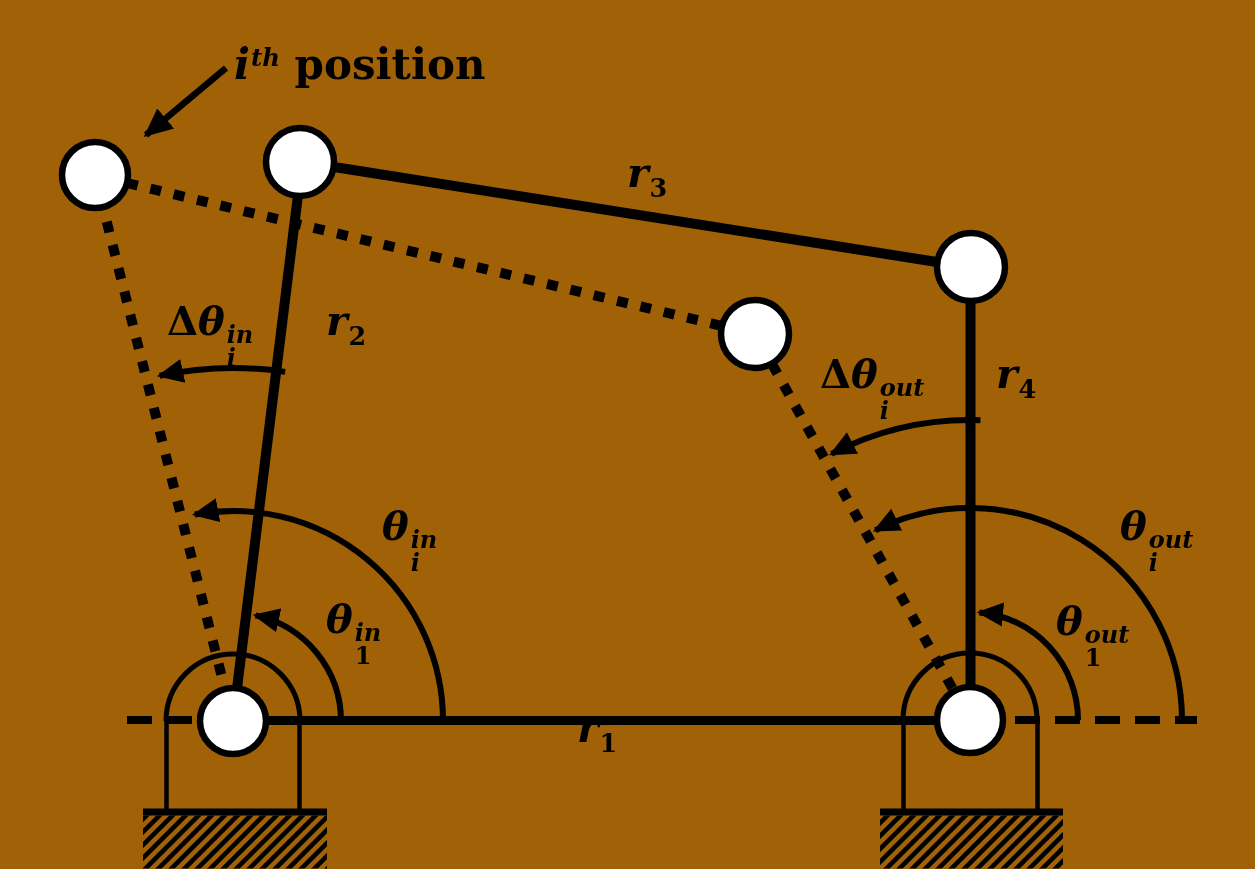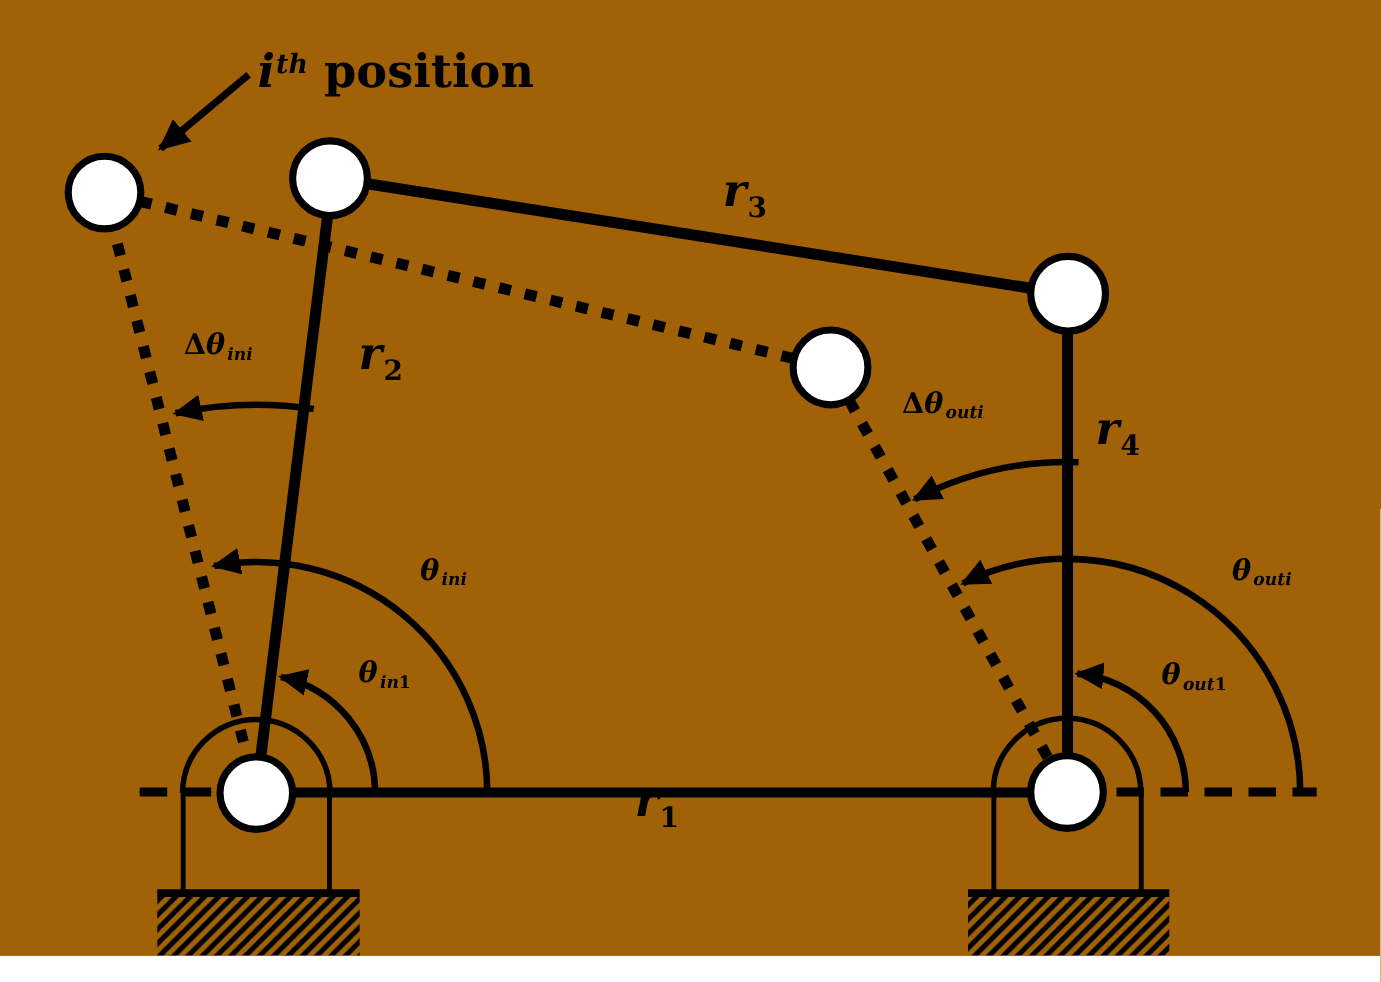--- a/index.html
+++ b/index.html
@@ -17,37 +17,38 @@
     color:#000;
     font-family:"DejaVu Serif", serif;
     font-weight:bold;
     line-height:1;
     white-space:nowrap;
   }
   .it{font-style:italic;}
   
   .scripts{
     display:inline-flex;
+    flex-direction:column;
     align-items:flex-start;
     font-size:0.60em;
     line-height:0.95;
     vertical-align:-0.34em;
     margin-left:2px;
   }
   .sub-inline{
     font-size:0.62em;
     vertical-align:-0.40em;
     margin-left:1px;
   }
   .sup-inline{
     font-size:0.58em;
     vertical-align:0.52em;
     margin-left:1px;
   }
-  .angle-lbl{font-size:26px;}
+  .angle-lbl{font-size:40px;}
   .link-lbl{font-size:41px;}
   #ith-position-label{font-size:42px;}
 </style>
 </head>
 <body>
 
 <div id="stage">
 
   <svg id="linkage-svg" width="1255" height="893" viewBox="0 0 1255 893">
     <defs>
@@ -108,24 +109,24 @@
     <span class="it">i</span><span class="sup-inline it">th</span>
     <span>position</span>
   </div>
 
   <div class="lbl link-lbl" style="left:577px;top:708px;">
     <span class="it">r</span><span class="sub-inline">1</span>
   </div>
   <div class="lbl link-lbl" style="left:326px;top:301px;">
     <span class="it">r</span><span class="sub-inline">2</span>
   </div>
-  <div class="lbl link-lbl" style="left:627px;top:153px;margin-left:30px;">
+  <div class="lbl link-lbl" style="left:627px;top:153px;">
     <span class="it">r</span><span class="sub-inline">3</span>
   </div>
-  <div class="lbl link-lbl" style="left:996px;top:370px;">
+  <div class="lbl link-lbl" style="left:996px;top:354px;">
     <span class="it">r</span><span class="sub-inline">4</span>
   </div>
 
   <div class="lbl angle-lbl" style="left:382px;top:506px;">
     <span class="it">θ</span><span class="scripts">
         <span class="it">in</span>
         <span class="it">i</span>
       </span>
   </div>
   <div class="lbl angle-lbl" style="left:326px;top:599px;">

